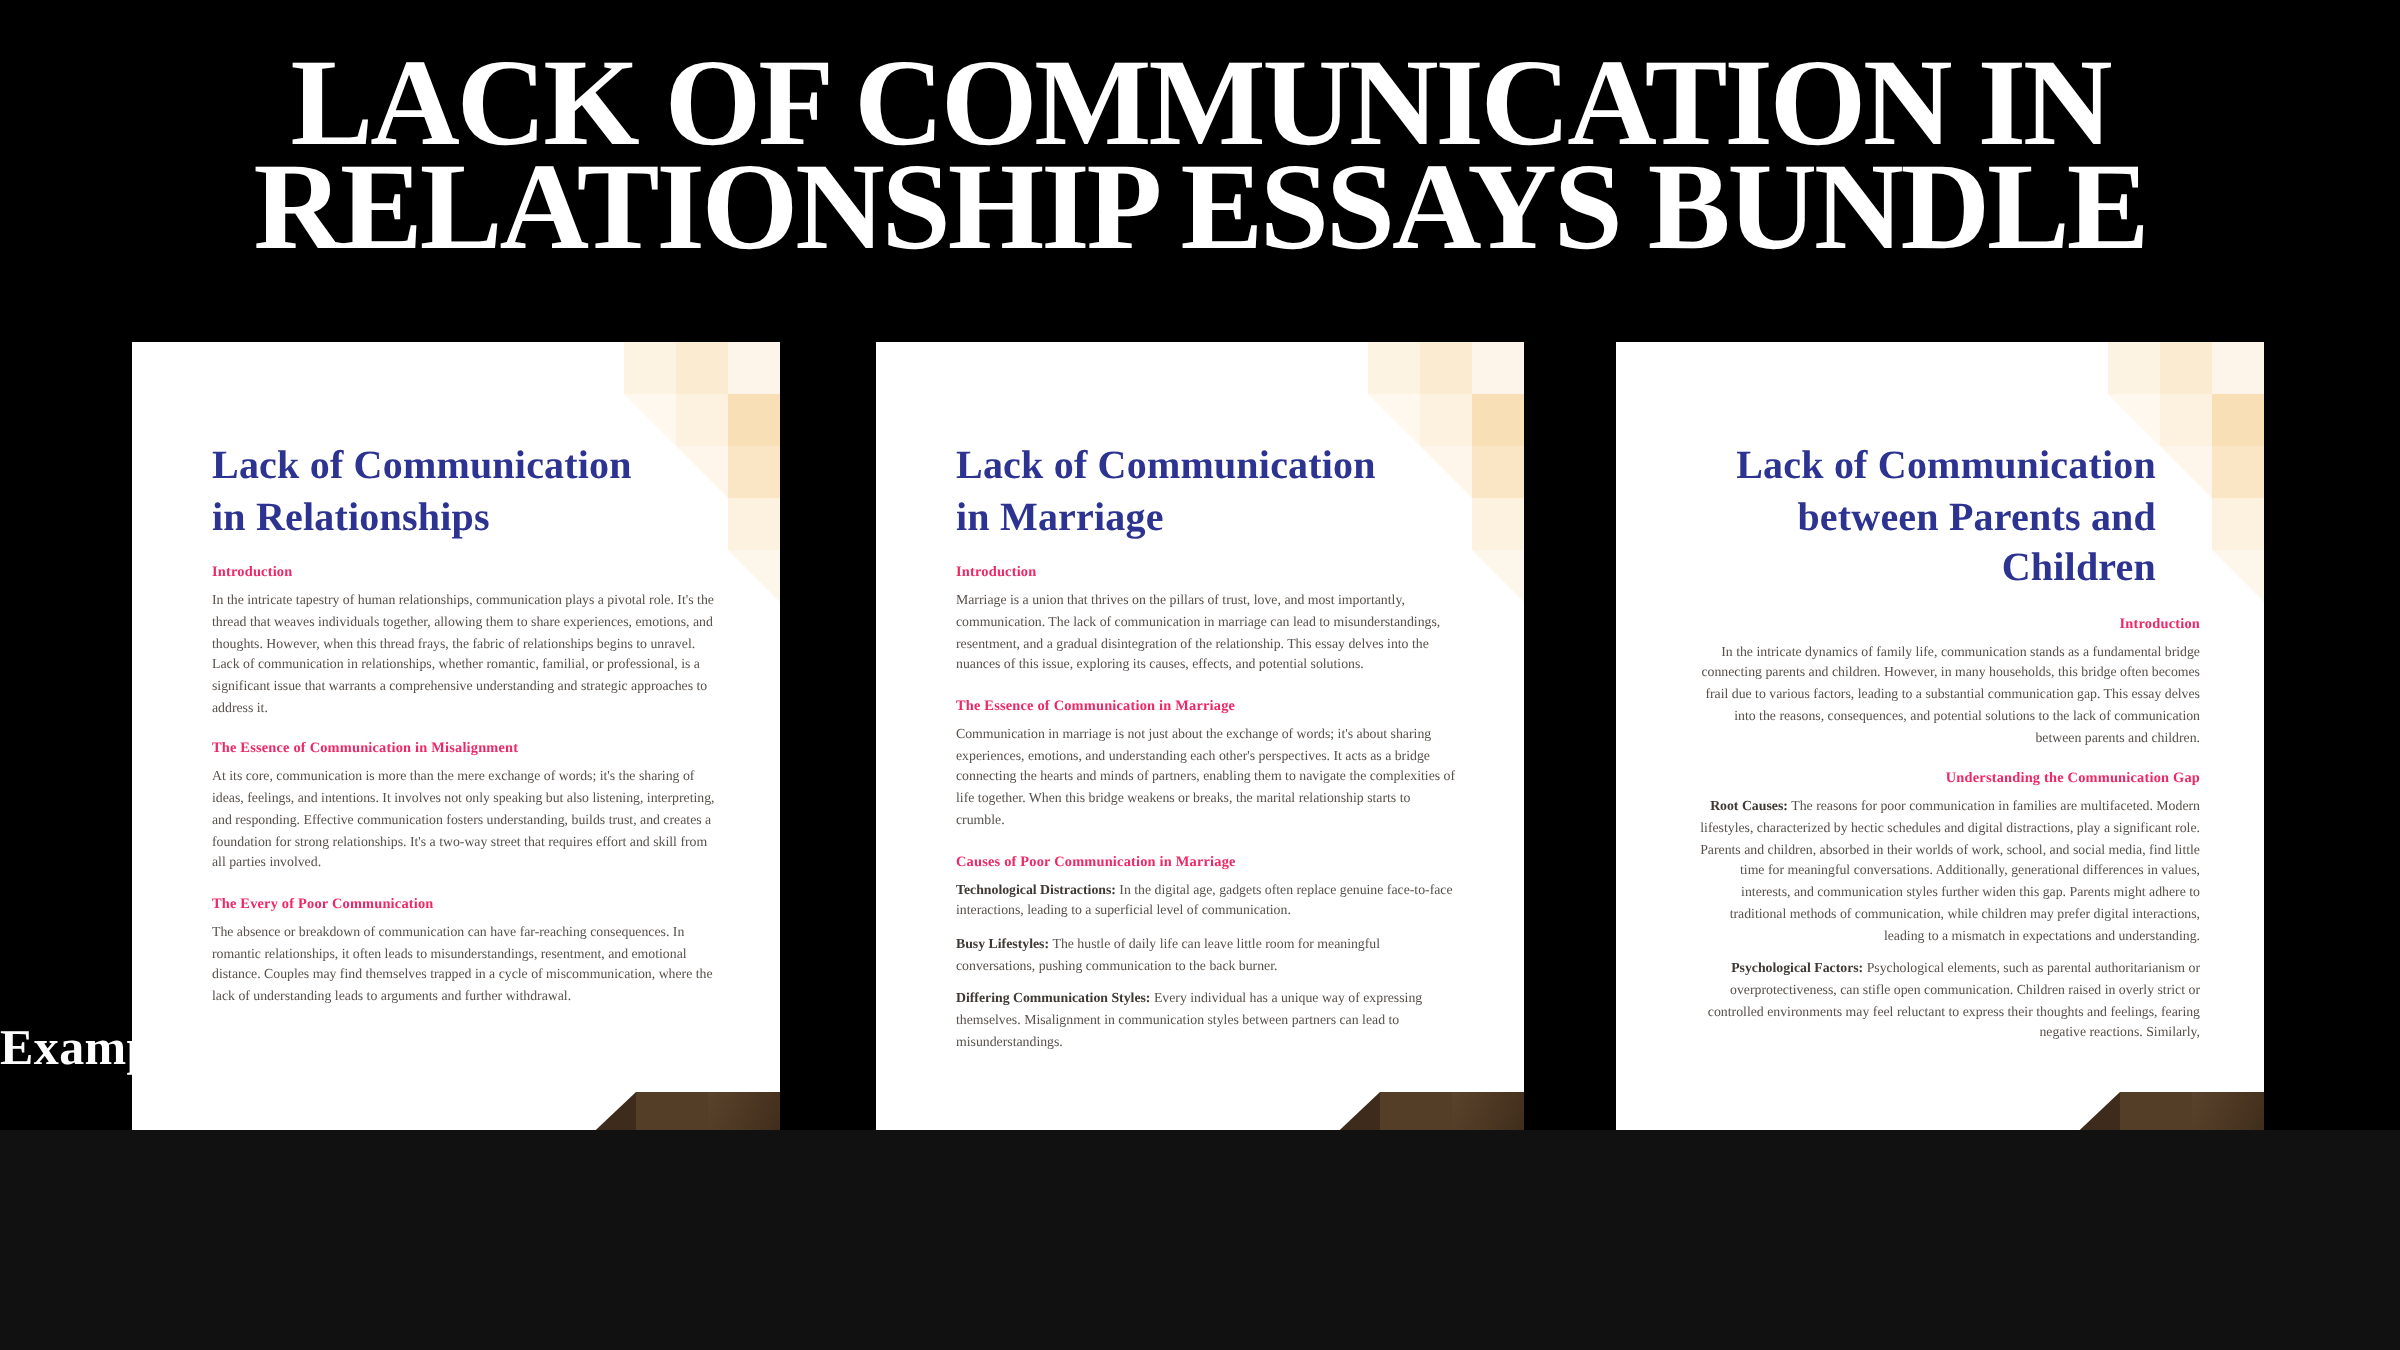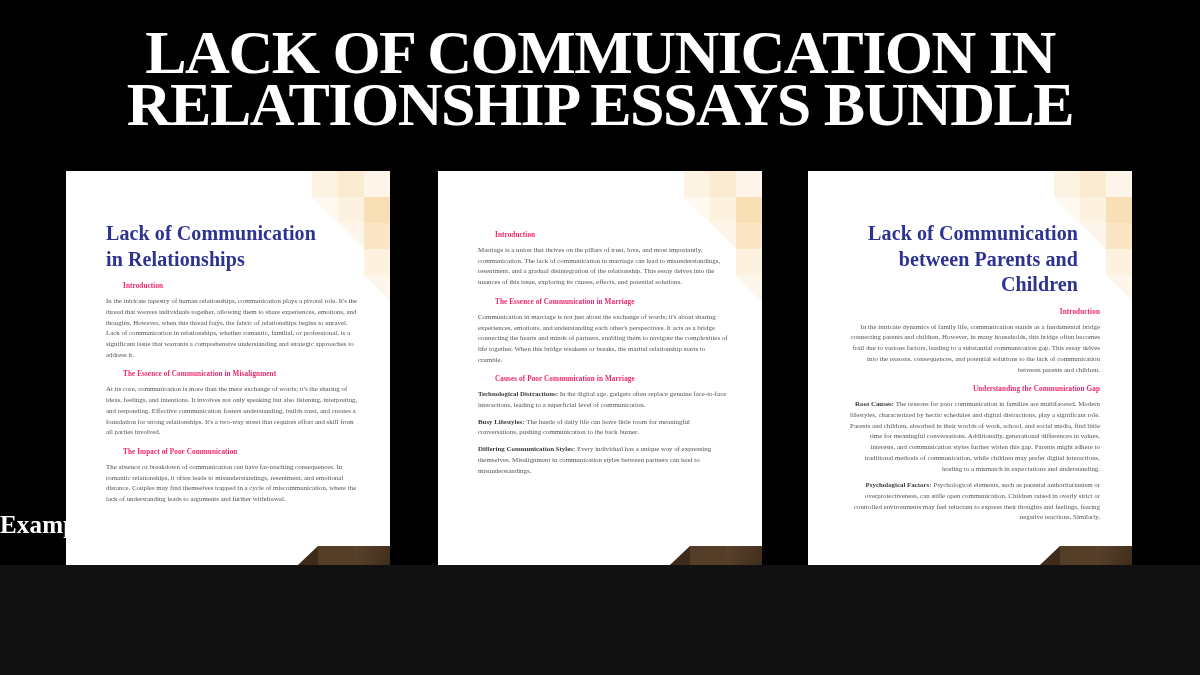--- a/index.html
+++ b/index.html
@@ -34,21 +34,21 @@
     position:absolute;left:40px;right:32px;top:50px;bottom:48px;
     overflow:hidden;
   }
   .doc-title{
     font-size:20px;line-height:1.28;font-weight:700;
     color:var(--navy);max-width:230px;margin-bottom:6px;
     letter-spacing:.1px;
   }
   .doc-subhead{
     font-size:7.2px;font-weight:700;color:var(--pink);
-    margin-top:10px;letter-spacing:.1px;margin-left:17px;
+    margin-top:10px;letter-spacing:.1px;
   }
   .doc-para{
     font-size:6.9px;line-height:1.55;color:var(--body-gray);
     margin-top:6px;
   }
   .doc-para b{color:var(--lead-dark);}
   
   .corner-deco{position:absolute;top:0;right:0;width:78px;height:120px;pointer-events:none;}
   .px{position:absolute;width:26px;height:26px;}
   .px.cut{clip-path:polygon(0 0,100% 0,100% 100%);}
@@ -100,21 +100,21 @@
           <div class="px" style="left: 52px; top: 78px; background: rgb(253, 242, 224);"></div>
           <div class="px cut" style="left: 52px; top: 104px; background: rgb(253, 246, 235);"></div>
         </div>
     <div class="doc-content">
       <div class="doc-title">Lack of Communication in Relationships</div>
       <div>
             <h4 class="doc-subhead">Introduction</h4>
             <p class="doc-para">In the intricate tapestry of human relationships, communication plays a pivotal role. It's the thread that weaves individuals together, allowing them to share experiences, emotions, and thoughts. However, when this thread frays, the fabric of relationships begins to unravel. Lack of communication in relationships, whether romantic, familial, or professional, is a significant issue that warrants a comprehensive understanding and strategic approaches to address it.</p>
             <h4 class="doc-subhead">The Essence of Communication in Misalignment</h4>
             <p class="doc-para">At its core, communication is more than the mere exchange of words; it's the sharing of ideas, feelings, and intentions. It involves not only speaking but also listening, interpreting, and responding. Effective communication fosters understanding, builds trust, and creates a foundation for strong relationships. It's a two-way street that requires effort and skill from all parties involved.</p>
-            <h4 class="doc-subhead">The Impact of Poor Communication</h4>
+            <h4 class="doc-subhead">The Every of Poor Communication</h4>
             <p class="doc-para">The absence or breakdown of communication can have far-reaching consequences. In romantic relationships, it often leads to misunderstandings, resentment, and emotional distance. Couples may find themselves trapped in a cycle of miscommunication, where the lack of understanding leads to arguments and further withdrawal.</p>
           </div>
     </div>
     <div class="bottom-shape">
       <div class="ramp"></div>
       <div class="block-mid"></div>
       <div class="block-right"></div>
     </div>
     <div class="bottom-strip"></div>
   </div>
@@ -126,20 +126,21 @@
           <div class="px" style="left: 52px; top: 0px; background: rgb(253, 245, 233);"></div>
           <div class="px cut" style="left: 0px; top: 26px; background: rgb(254, 248, 238);"></div>
           <div class="px" style="left: 26px; top: 26px; background: rgb(253, 241, 223);"></div>
           <div class="px" style="left: 52px; top: 26px; background: rgb(248, 223, 181);"></div>
           <div class="px cut" style="left: 26px; top: 52px; background: rgb(254, 246, 234);"></div>
           <div class="px" style="left: 52px; top: 52px; background: rgb(250, 229, 197);"></div>
           <div class="px" style="left: 52px; top: 78px; background: rgb(253, 242, 224);"></div>
           <div class="px cut" style="left: 52px; top: 104px; background: rgb(253, 246, 235);"></div>
         </div>
     <div class="doc-content">
+      <div class="doc-title">Lack of Communication in Marriage</div>
       <div>
             <h4 class="doc-subhead">Introduction</h4>
             <p class="doc-para">Marriage is a union that thrives on the pillars of trust, love, and most importantly, communication. The lack of communication in marriage can lead to misunderstandings, resentment, and a gradual disintegration of the relationship. This essay delves into the nuances of this issue, exploring its causes, effects, and potential solutions.</p>
             <h4 class="doc-subhead">The Essence of Communication in Marriage</h4>
             <p class="doc-para">Communication in marriage is not just about the exchange of words; it's about sharing experiences, emotions, and understanding each other's perspectives. It acts as a bridge connecting the hearts and minds of partners, enabling them to navigate the complexities of life together. When this bridge weakens or breaks, the marital relationship starts to crumble.</p>
             <h4 class="doc-subhead">Causes of Poor Communication in Marriage</h4>
             <p class="doc-para"><b>Technological Distractions: </b>In the digital age, gadgets often replace genuine face-to-face interactions, leading to a superficial level of communication.</p>
             <p class="doc-para"><b>Busy Lifestyles: </b>The hustle of daily life can leave little room for meaningful conversations, pushing communication to the back burner.</p>
             <p class="doc-para"><b>Differing Communication Styles: </b>Every individual has a unique way of expressing themselves. Misalignment in communication styles between partners can lead to misunderstandings.</p>
           </div>

